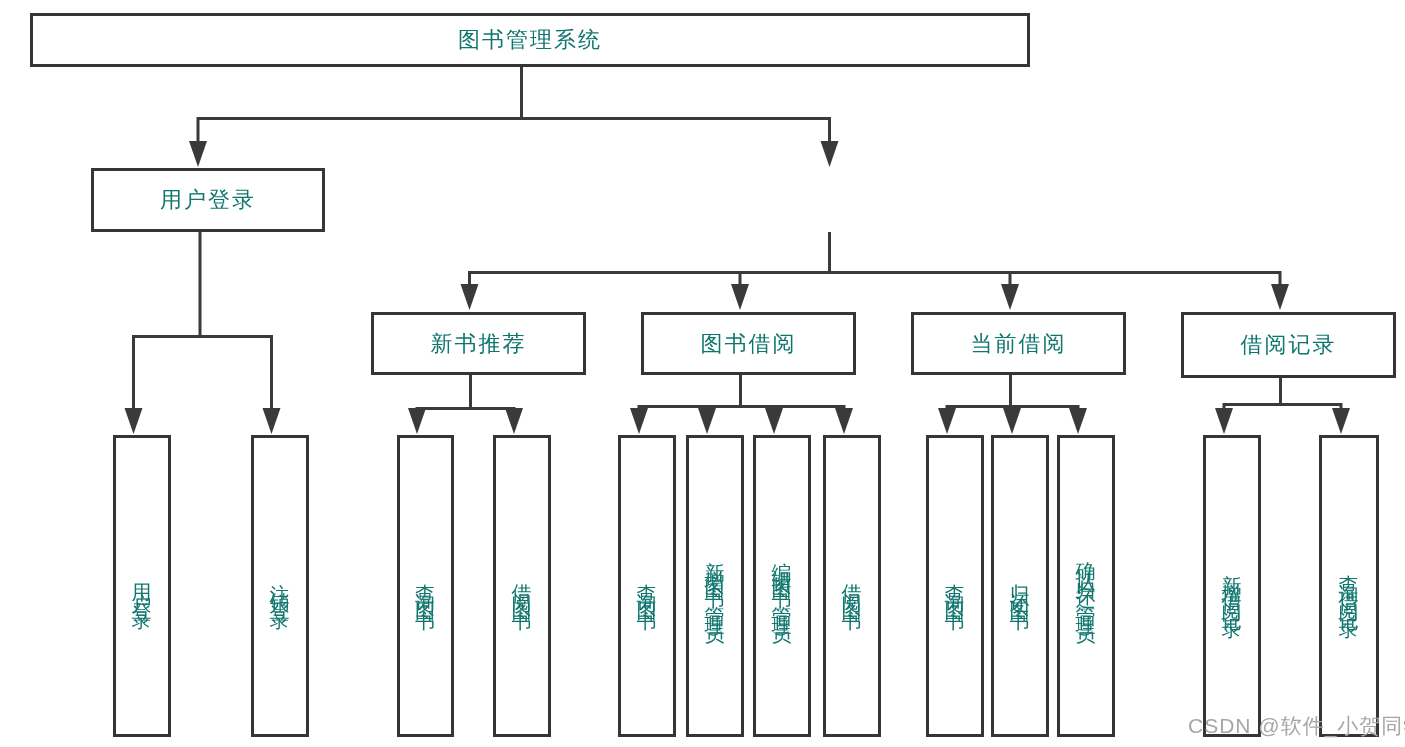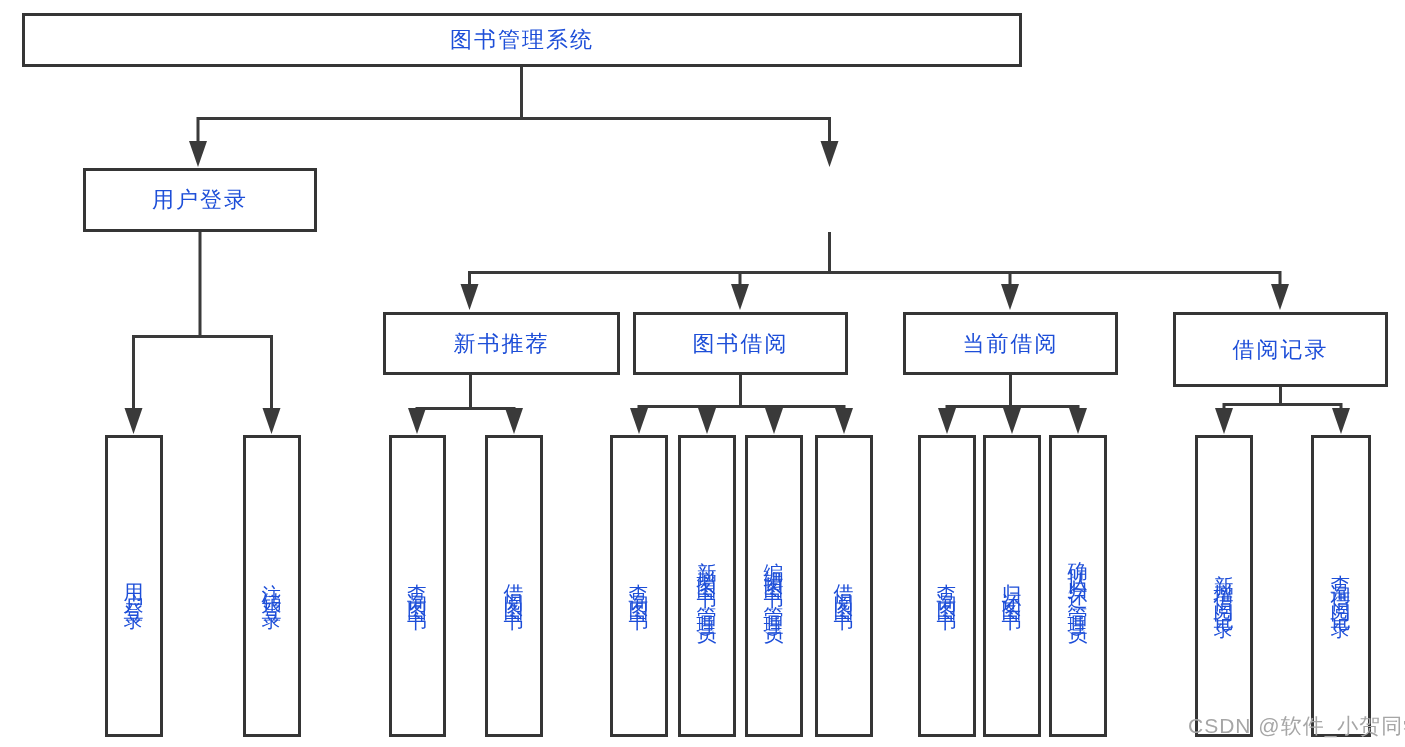--- a/index.html
+++ b/index.html
@@ -32,22 +32,23 @@
     stroke: none;
   }
   .box {
     position: absolute;
     box-sizing: border-box;
     border: 3px solid #353535;
     background: #ffffff;
     display: flex;
     align-items: center;
     justify-content: center;
-    color: #1d4ed8;
+    color: #0f766e;
     text-align: center;
+    margin-left: 8px;
   }
   .box.h {
     font-size: 22px;
     letter-spacing: 2px;
   }
   .box.v {
     writing-mode: vertical-rl;
     font-size: 20px;
     letter-spacing: 9px;
     line-height: 1;
@@ -108,24 +109,24 @@
       <path d="M1280.5 375 V404.5 M1224 410 V404.5 H1341 V410"></path>
       <polygon points="1215,408 1233,408 1224,434"></polygon>
       <polygon points="1332,408 1350,408 1341,434"></polygon>
     </g>
   </svg>
 
   <div class="box h" style="left:22px; top:13px; width:1000px; height:54px">图书管理系统</div>
 
   <div class="box h" style="left:83px; top:168px; width:234px; height:64px">用户登录</div>
 
-  <div class="box h" style="left:383px; top:312px; width:237px; height:63px">新书推荐</div>
+  <div class="box h" style="left:363px; top:312px; width:215px; height:63px">新书推荐</div>
   <div class="box h" style="left:633px; top:312px; width:215px; height:63px">图书借阅</div>
   <div class="box h" style="left:903px; top:312px; width:215px; height:63px">当前借阅</div>
-  <div class="box h" style="left:1173px; top:312px; width:215px; height:75px">借阅记录</div>
+  <div class="box h" style="left:1173px; top:312px; width:215px; height:66px">借阅记录</div>
 
   <div class="box v" style="left:105px; top:435px; width:58px; height:302px">用户登录</div>
   <div class="box v" style="left:243px; top:435px; width:58px; height:302px">注销登录</div>
 
   <div class="box v" style="left:389px; top:435px; width:57px; height:302px">查询图书</div>
   <div class="box v" style="left:485px; top:435px; width:58px; height:302px">借阅图书</div>
 
   <div class="box v" style="left:610px; top:435px; width:58px; height:302px">查询图书</div>
   <div class="box v" style="left:678px; top:435px; width:58px; height:302px">新增图书（管理员）</div>
   <div class="box v" style="left:745px; top:435px; width:58px; height:302px">编辑图书（管理员）</div>

